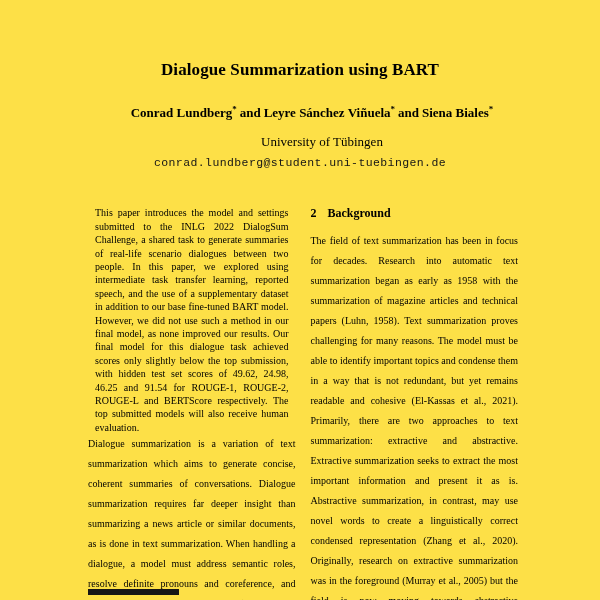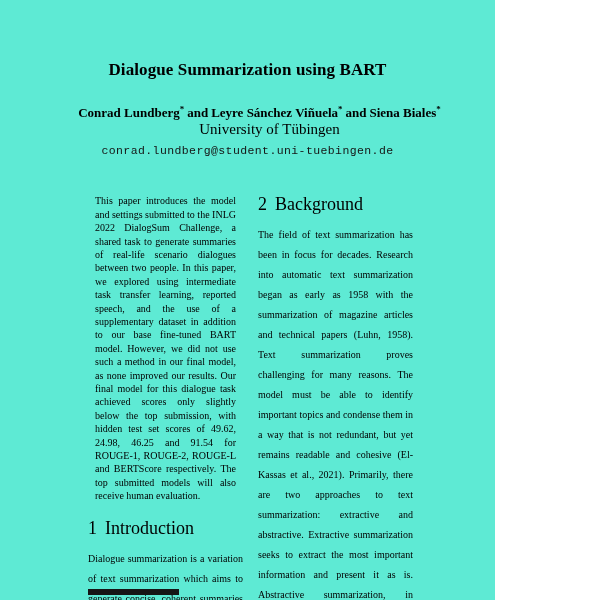--- a/index.html
+++ b/index.html
@@ -1,39 +1,39 @@
 <!DOCTYPE html>
 <html><head>
 <meta charset="utf-8">
 <style>
   * { margin: 0; padding: 0; box-sizing: border-box; }
   html, body { width: 600px; height: 600px; }
   body { background: #ffffff; font-family: "Liberation Serif", serif; color: #000; }
 
   .page {
     position: relative;
-    width: 495px; height: 600px;
-    background: #5eead4;
+    width: 600px; height: 600px;
+    background: #fde047;
     overflow: hidden;
   }
 
   .head { text-align: center; padding-top: 60px; }
 
   .title {
     font-size: 17px;
     font-weight: bold;
     letter-spacing: 0.1px;
     margin-bottom: 24px;
   }
 
   .authors { font-size: 13px; font-weight: bold; padding-left: 24px; }
   .authors .and { font-weight: bold; padding: 0 3px; }
   .authors sup { font-size: 9px; vertical-align: super; }
 
-  .affiliation { font-size: 15px; margin-top: 0; padding-left: 44px; }
+  .affiliation { font-size: 13px; margin-top: 13px; padding-left: 44px; }
 
   .emails {
     margin-top: 5px;
     font-family: "Liberation Mono", monospace;
     font-size: 11.5px;
     line-height: 15px;
     letter-spacing: 0.4px;
     color: #151515;
   }
 
@@ -51,22 +51,22 @@
     font-weight: bold;
     margin: 0 0 11px 0;
   }
   .abstract-text {
     font-size: 10px;
     line-height: 13.4px;
     padding: 0 7px;
   }
 
   h2.sec {
-    font-size: 18px;
-    font-weight: normal;
+    font-size: 12px;
+    font-weight: bold;
     margin: 15px 0 10px 0;
     text-align: left;
   }
   .col > h2.sec:first-child { margin-top: 0; }
   .sec-num { display: inline-block; min-width: 17px; }
 
   .body-text {
     font-size: 10px;
     line-height: 20px;
   }
@@ -99,21 +99,20 @@
     <div class="emails">
       <div class="email">conrad.lundberg@student.uni-tuebingen.de</div>
     </div>
   </header>
 
   <div class="columns">
 
     <div class="col">
       <p class="abstract-text">This paper introduces the model and settings submitted to the INLG 2022 DialogSum Challenge, a shared task to generate summaries of real-life scenario dialogues between two people. In this paper, we explored using intermediate task transfer learning, reported speech, and the use of a supplementary dataset in addition to our base fine-tuned BART model. However, we did not use such a method in our final model, as none improved our results. Our final model for this dialogue task achieved scores only slightly below the top submission, with hidden test set scores of 49.62, 24.98, 46.25 and 91.54 for ROUGE-1, ROUGE-2, ROUGE-L and BERTScore respectively. The top submitted models will also receive human evaluation.</p>
 
-      <h2 class="sec"><span class="sec-num">1</span><span>Introduction</span></h2>
       <p class="body-text">Dialogue summarization is a variation of text summarization which aims to generate concise, coherent summaries of conversations. Dialogue summarization requires far deeper insight than summarizing a news article or similar documents, as is done in text summarization. When handling a dialogue, a model must address semantic roles, resolve definite pronouns and coreference, and handle various other complexities (Chen et al., 2021b). We investigate the best methods for summarizing a dialogue</p>
     </div>
 
     <div class="col">
       <h2 class="sec"><span class="sec-num">2</span><span>Background</span></h2>
       <p class="body-text">The field of text summarization has been in focus for decades. Research into automatic text summarization began as early as 1958 with the summarization of magazine articles and technical papers (Luhn, 1958). Text summarization proves challenging for many reasons. The model must be able to identify important topics and condense them in a way that is not redundant, but yet remains readable and cohesive (El-Kassas et al., 2021). Primarily, there are two approaches to text summarization: extractive and abstractive. Extractive summarization seeks to extract the most important information and present it as is. Abstractive summarization, in contrast, may use novel words to create a linguistically correct condensed representation (Zhang et al., 2020). Originally, research on extractive summarization was in the foreground (Murray et al., 2005) but the field is now moving towards abstractive summarization based on neural sequence-to-sequence encoder-decoder models (Sutskever et al., 2014). Top performing models to create summaries have also been based on transformers (Vaswani et al., 2017). Pointer-generator models (See et al., 2017) are another state-of-the-art summarization technique, combining extractive and abstractive methods.</p>
       <p class="body-text indent">Dialogue summarization is now emerging as a</p>
     </div>
 
   </div>

